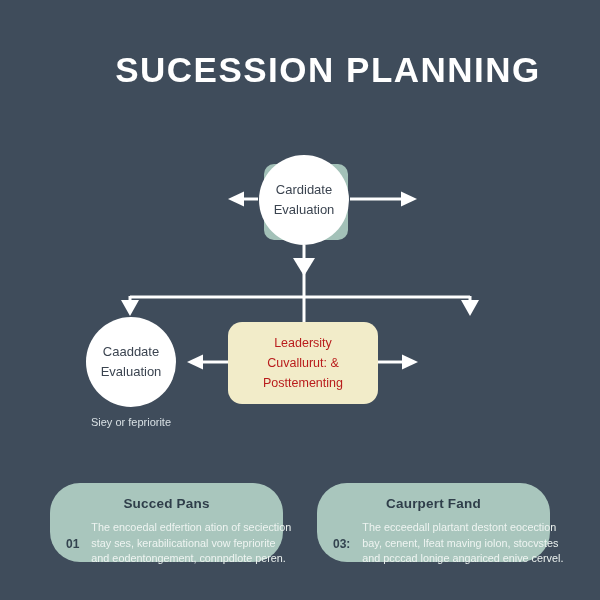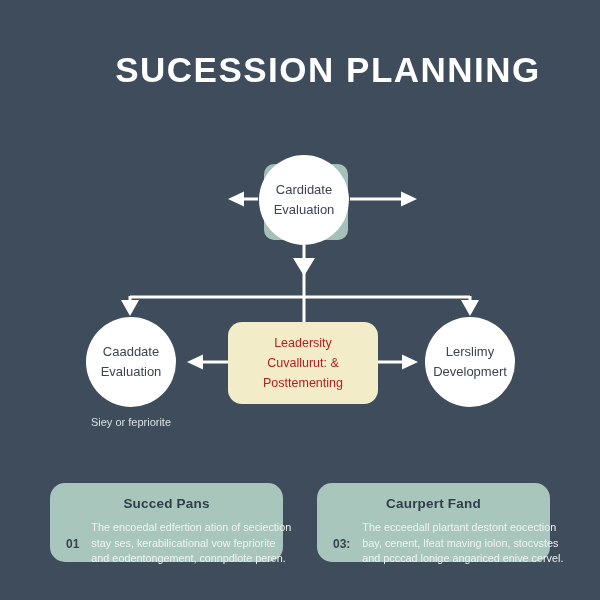--- a/index.html
+++ b/index.html
@@ -38,21 +38,21 @@
   .centerbox span{display:block;}
   .caption{
     position:absolute;top:414px;width:160px;text-align:center;
     color:#d8e0e4;font-size:11px;line-height:1.55;font-weight:400;
   }
   .caption.left{left:51px;}
   .caption.right{left:390px;}
   .caption span{display:block;}
   .card{
     position:absolute;top:483px;width:233px;height:79px;
-    border-radius:15px;background:#a9c6bd;box-sizing:border-box;
+    border-radius:30px;background:#a9c6bd;box-sizing:border-box;
     padding:13px 16px 6px 16px;
   }
   .card.one{left:50px;}
   .card.two{left:317px;}
   .card-title{
     text-align:center;color:#2f3e4a;font-size:13.5px;font-weight:700;
     letter-spacing:.2px;margin-bottom:9px;
   }
   .card-row{display:flex;align-items:center;}
   .card-num{
@@ -118,24 +118,20 @@
     <span>Caaddate</span>
     <span>Evaluation</span>
   </div>
 
   <div class="centerbox">
     <span>Leadersity</span>
     <span>Cuvallurut: &amp;</span>
     <span>Posttementing</span>
   </div>
 
-  <div class="circle right">
-    <span>Lerslimy</span>
-    <span>Developmert</span>
-  </div>
 
   <div class="caption left">
     <span>Siey or fepriorite</span>
   </div>
 
   <div class="caption right">
   </div>
 
   <div class="card one">
     <div class="card-title">Succed Pans</div>

